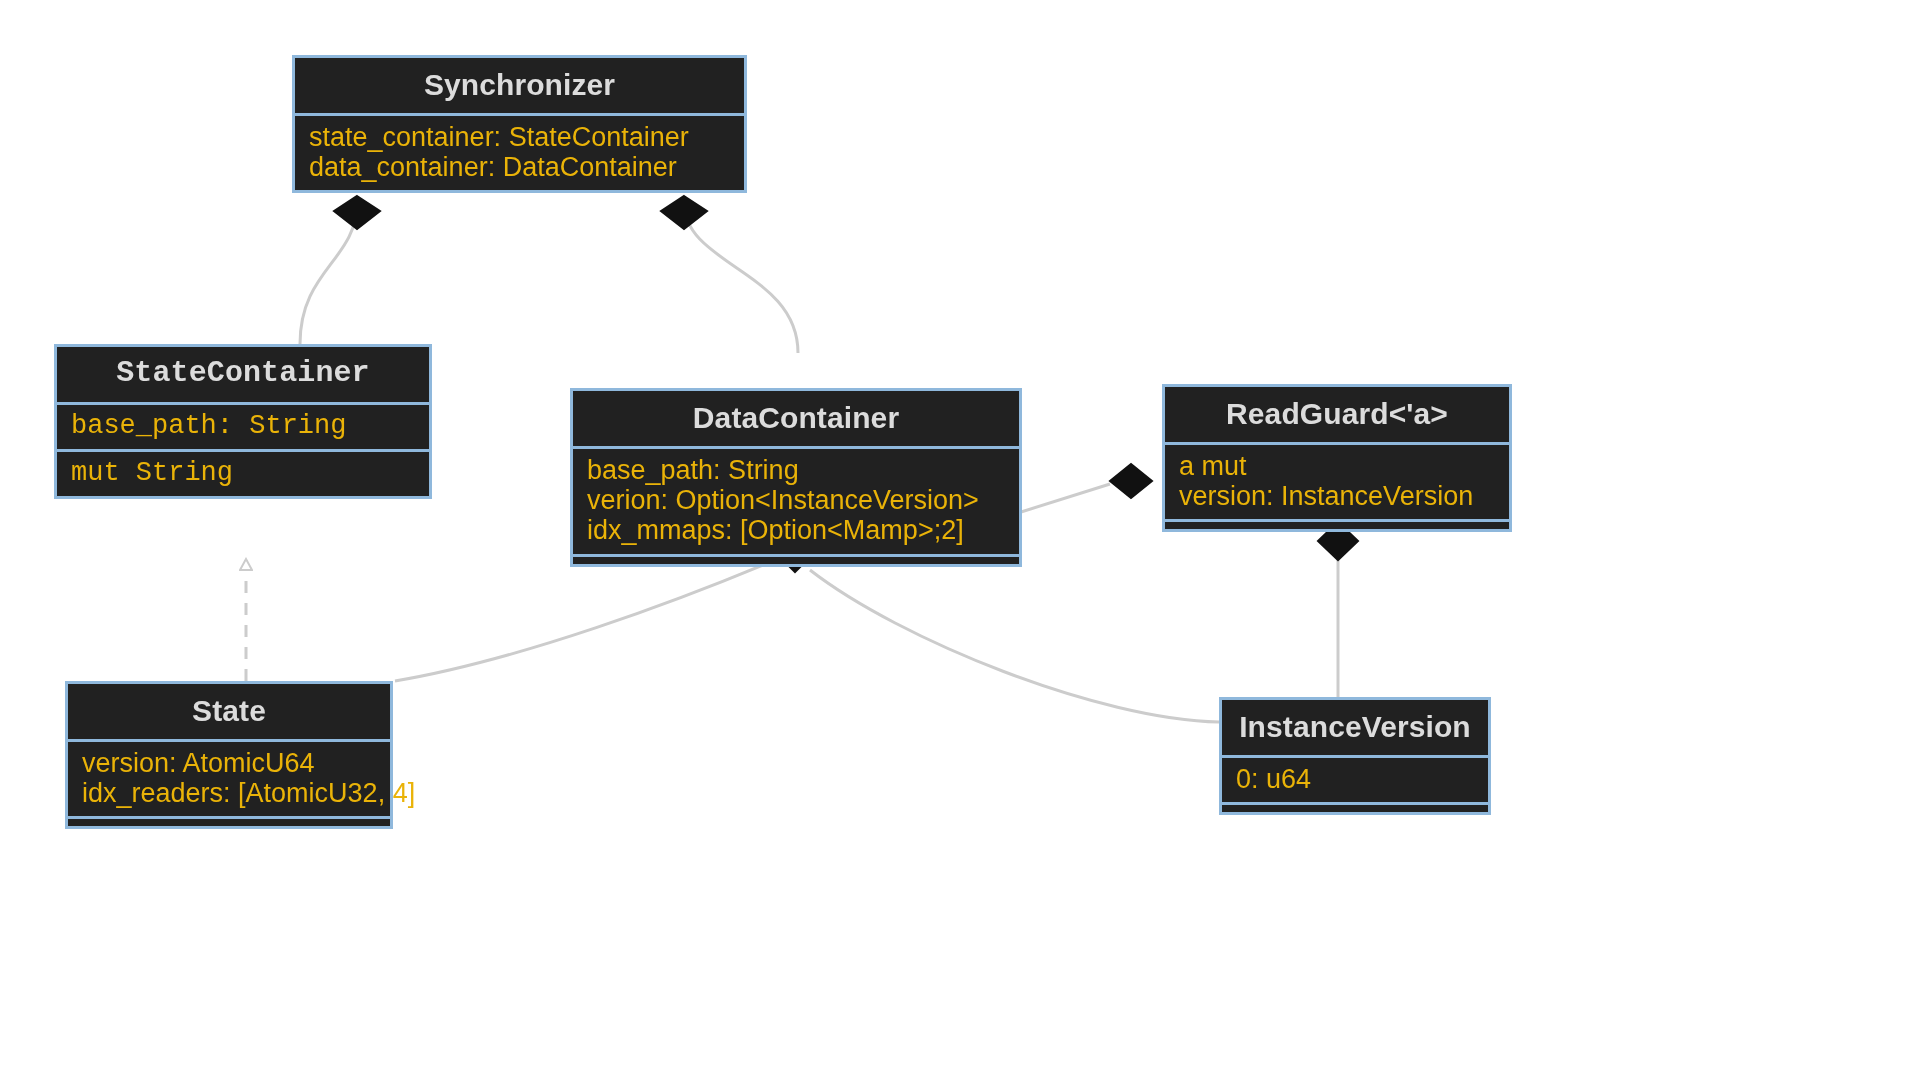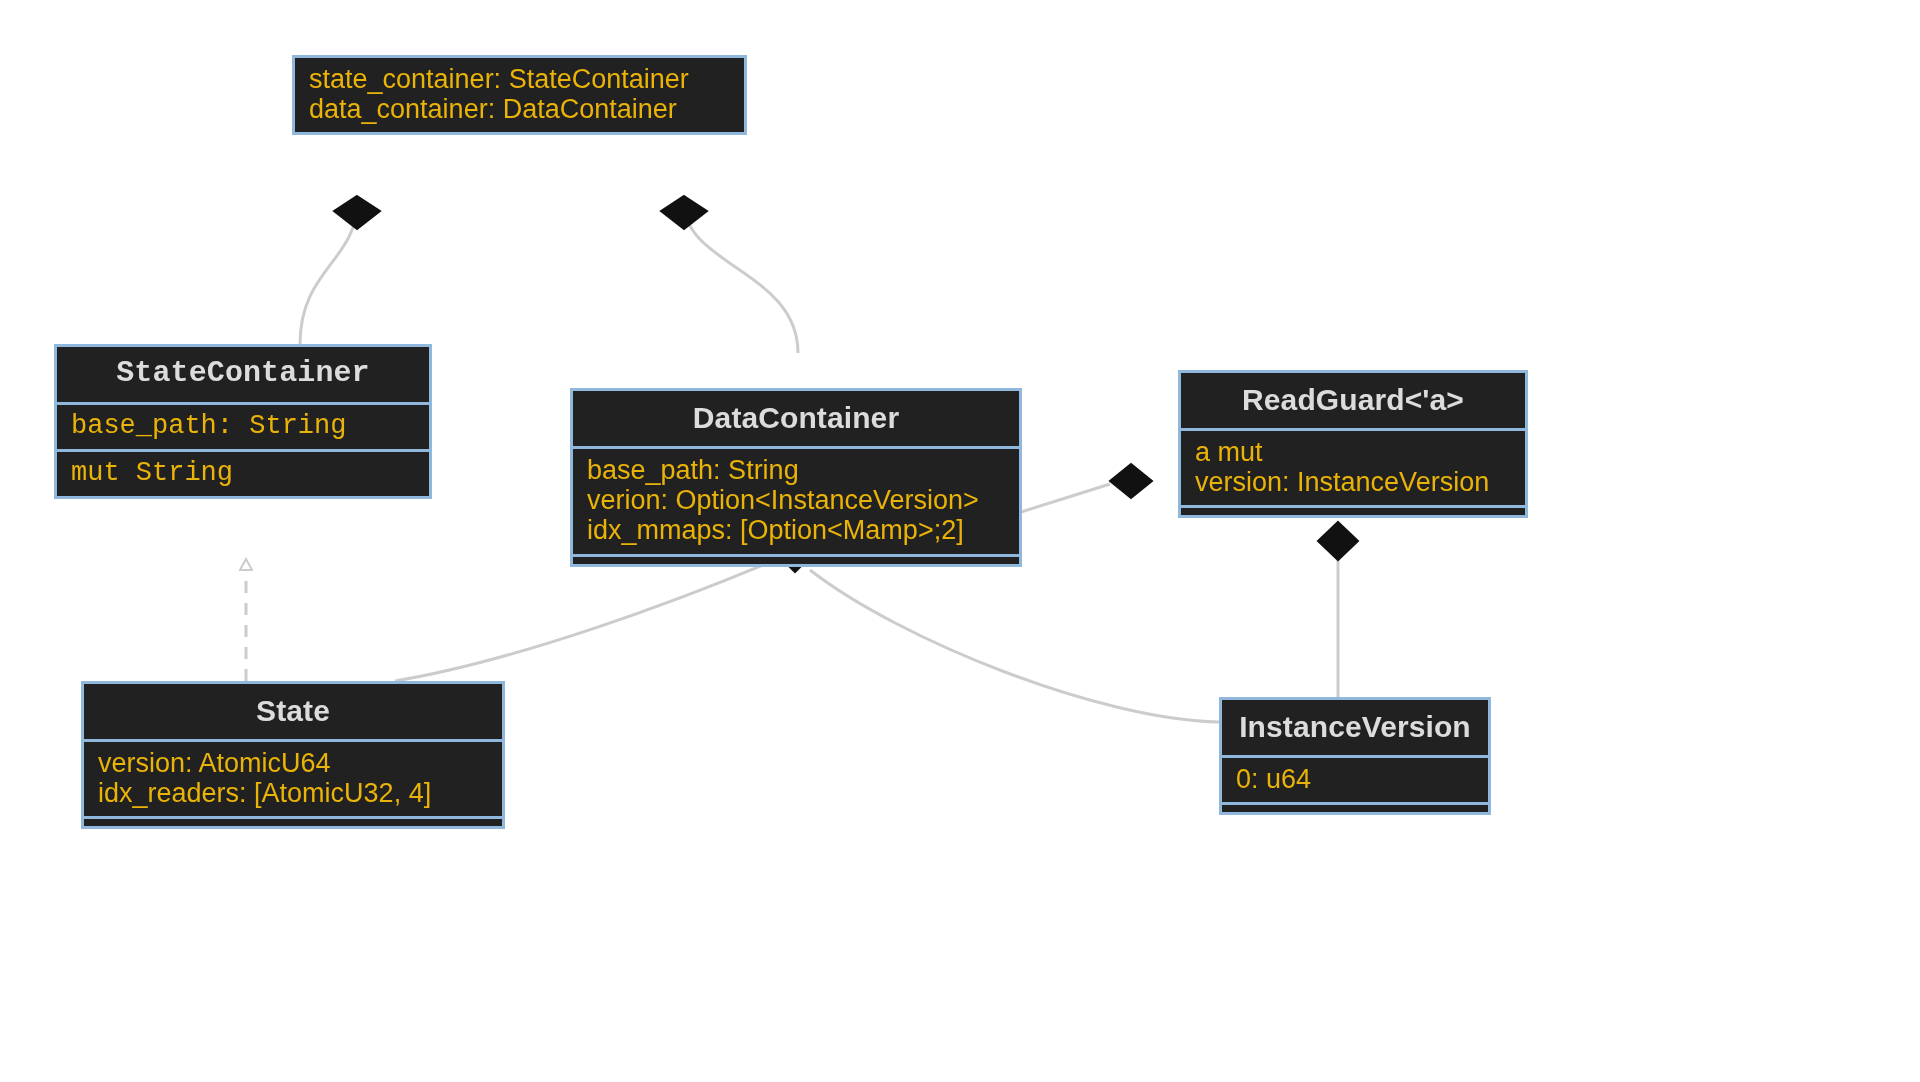--- a/index.html
+++ b/index.html
@@ -61,22 +61,22 @@
   }
   .uml-row {
     white-space: pre;
     display: block;
   }
 
   
   #cls-synchronizer  { left: 292px;  top: 55px;  width: 455px; }
   #cls-statecontainer{ left: 54px;   top: 344px; width: 378px; font-family: Liberation Mono, monospace; }
   #cls-datacontainer { left: 570px;  top: 353px; width: 452px; margin-top: 35px; }
-  #cls-readguard     { left: 1162px; top: 370px; width: 350px; margin-left: 16px; }
-  #cls-state         { left: 81px;   top: 681px; width: 424px; }
+  #cls-readguard     { left: 1162px; top: 384px; width: 350px; }
+  #cls-state         { left: 65px;   top: 681px; width: 328px; }
   #cls-instanceversion{left: 1219px; top: 697px; width: 272px; }
 </style>
 </head>
 <body>
 
 <div id="canvas">
 
   <svg id="edge-layer" viewBox="0 0 1920 1082" xmlns="http://www.w3.org/2000/svg">
     <defs>
       <marker id="hollow-triangle" markerWidth="14" markerHeight="14" refX="11" refY="7" orient="auto" markerUnits="userSpaceOnUse">
@@ -98,20 +98,21 @@
     <path d="M 1021,512 L 1110,484" fill="none" stroke="#cccccc" stroke-width="3"></path>
     <polygon points="1131,464 1152,481 1131,498 1110,481" fill="#111111" stroke="#111111" stroke-width="2"></polygon>
 
     <path d="M 1338,697 L 1338,560" fill="none" stroke="#cccccc" stroke-width="3"></path>
     <polygon points="1338,522 1358,541 1338,560 1318,541" fill="#111111" stroke="#111111" stroke-width="2"></polygon>
 
     <path d="M 1219,722 C 1100,720 900,640 810,570" fill="none" stroke="#cccccc" stroke-width="3"></path>
   </svg>
 
   <div class="uml-class" id="cls-synchronizer">
+    <div class="uml-header">Synchronizer</div>
     <div class="uml-compartment">
       <span class="uml-row">state_container: StateContainer</span>
       <span class="uml-row">data_container: DataContainer</span>
     </div>
   </div>
 
   <div class="uml-class" id="cls-statecontainer">
     <div class="uml-header">StateContainer</div>
     <div class="uml-compartment">
       <span class="uml-row">base_path: String</span>

